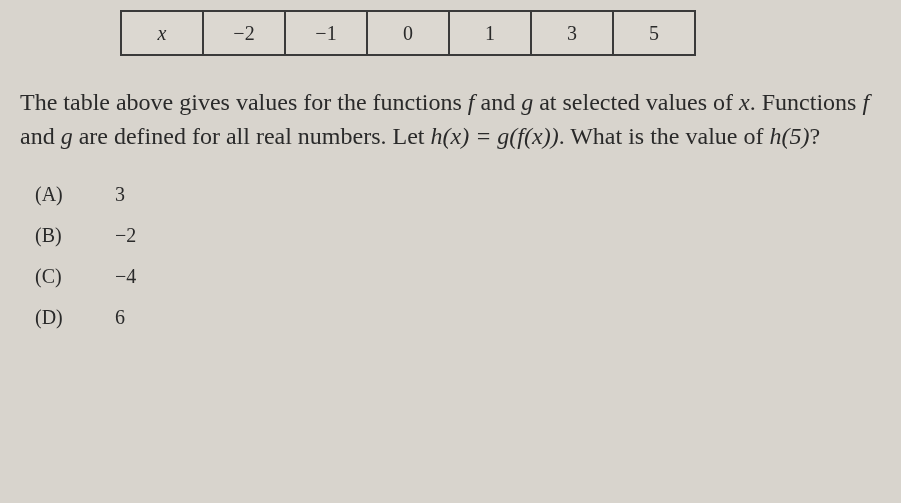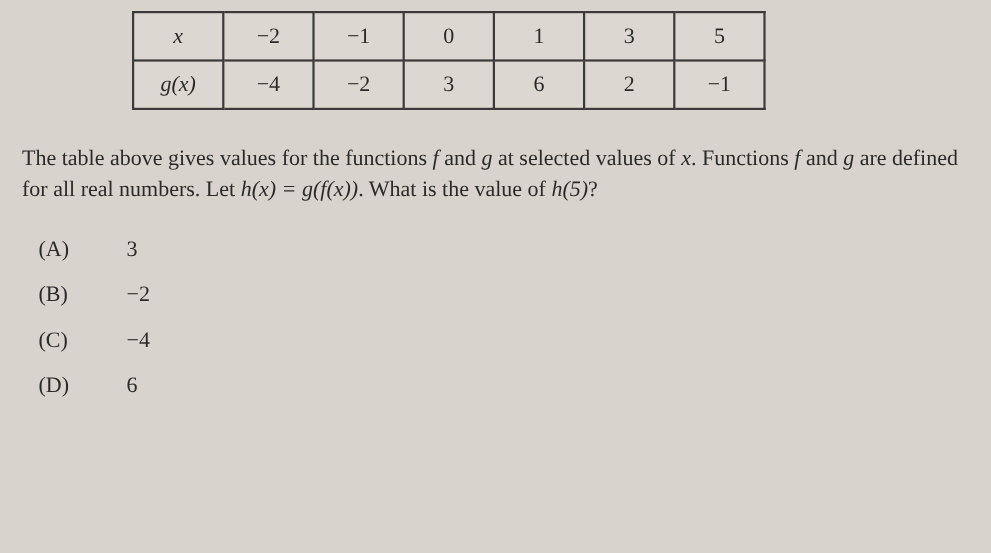--- a/index.html
+++ b/index.html
@@ -43,21 +43,21 @@
       padding-right: 10px;
     }
     .question-num {
       width: 80px;
       font-size: 20px;
       font-weight: bold;
       padding-left: 15px;
       flex-shrink: 0;
     }
     .question-text {
-      font-size: 20px;
+      font-size: 24px;
       line-height: 1.4;
       flex: 1;
       font-family: Liberation Serif, serif;
     }
     .question-text .func {
       font-style: italic;
     }
     .answers {
       padding-left: 15px;
     }
@@ -83,29 +83,20 @@
     <tbody>
         <tr>
       <td class="header-cell">x</td>
       <td>−2</td>
       <td>−1</td>
       <td>0</td>
       <td>1</td>
       <td>3</td>
       <td>5</td>
     </tr>
-    <tr>
-      <td class="header-cell">g(x)</td>
-      <td>−4</td>
-      <td>−2</td>
-      <td>3</td>
-      <td>6</td>
-      <td>2</td>
-      <td>−1</td>
-    </tr>
   </tbody>
     </table>
 </div>
 
 <div class="question-row">
   <div class="question-text">
     <span>The table above gives values for the functions </span><span class="func">f</span><span> and </span><span class="func">g</span><span> at selected values of </span><span class="func">x</span><span>. Functions </span><span class="func">f</span><span> and </span><span class="func">g</span><span> are defined for all real numbers. Let </span><span class="func">h(x) = g(f(x))</span><span>. What is the value of </span><span class="func">h(5)</span><span>?</span>
   </div>
 </div>
 

